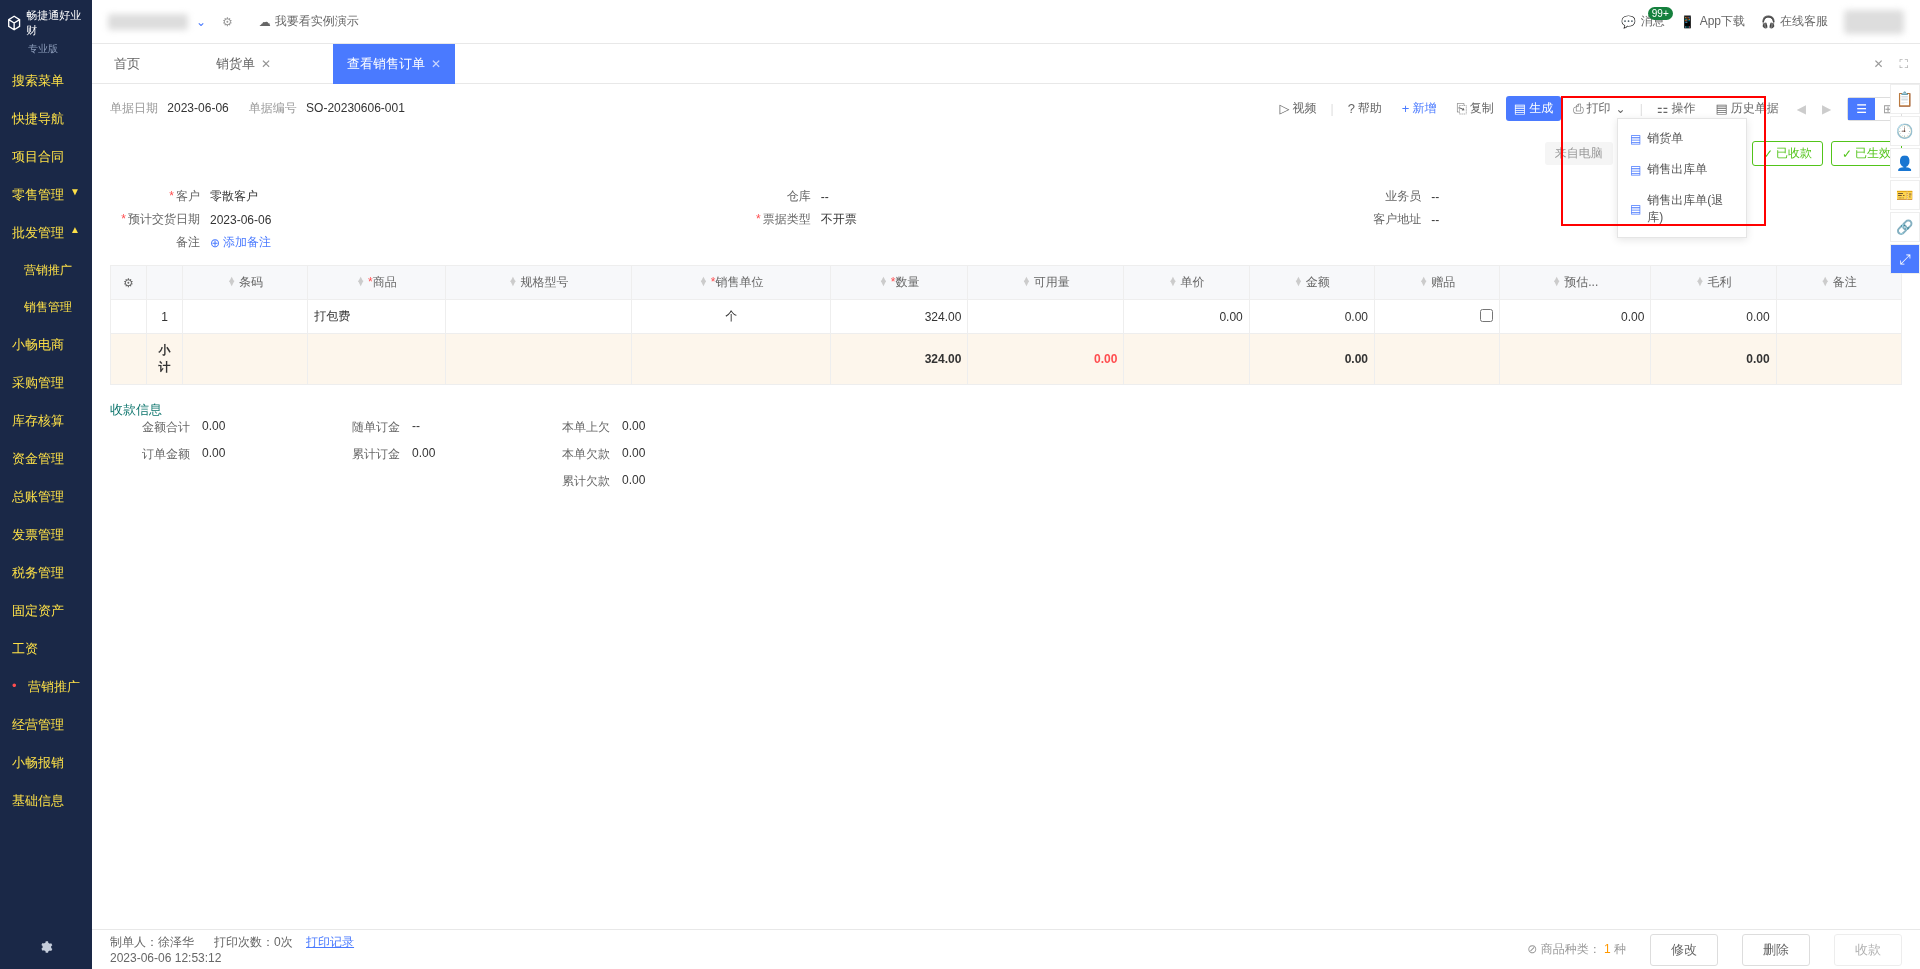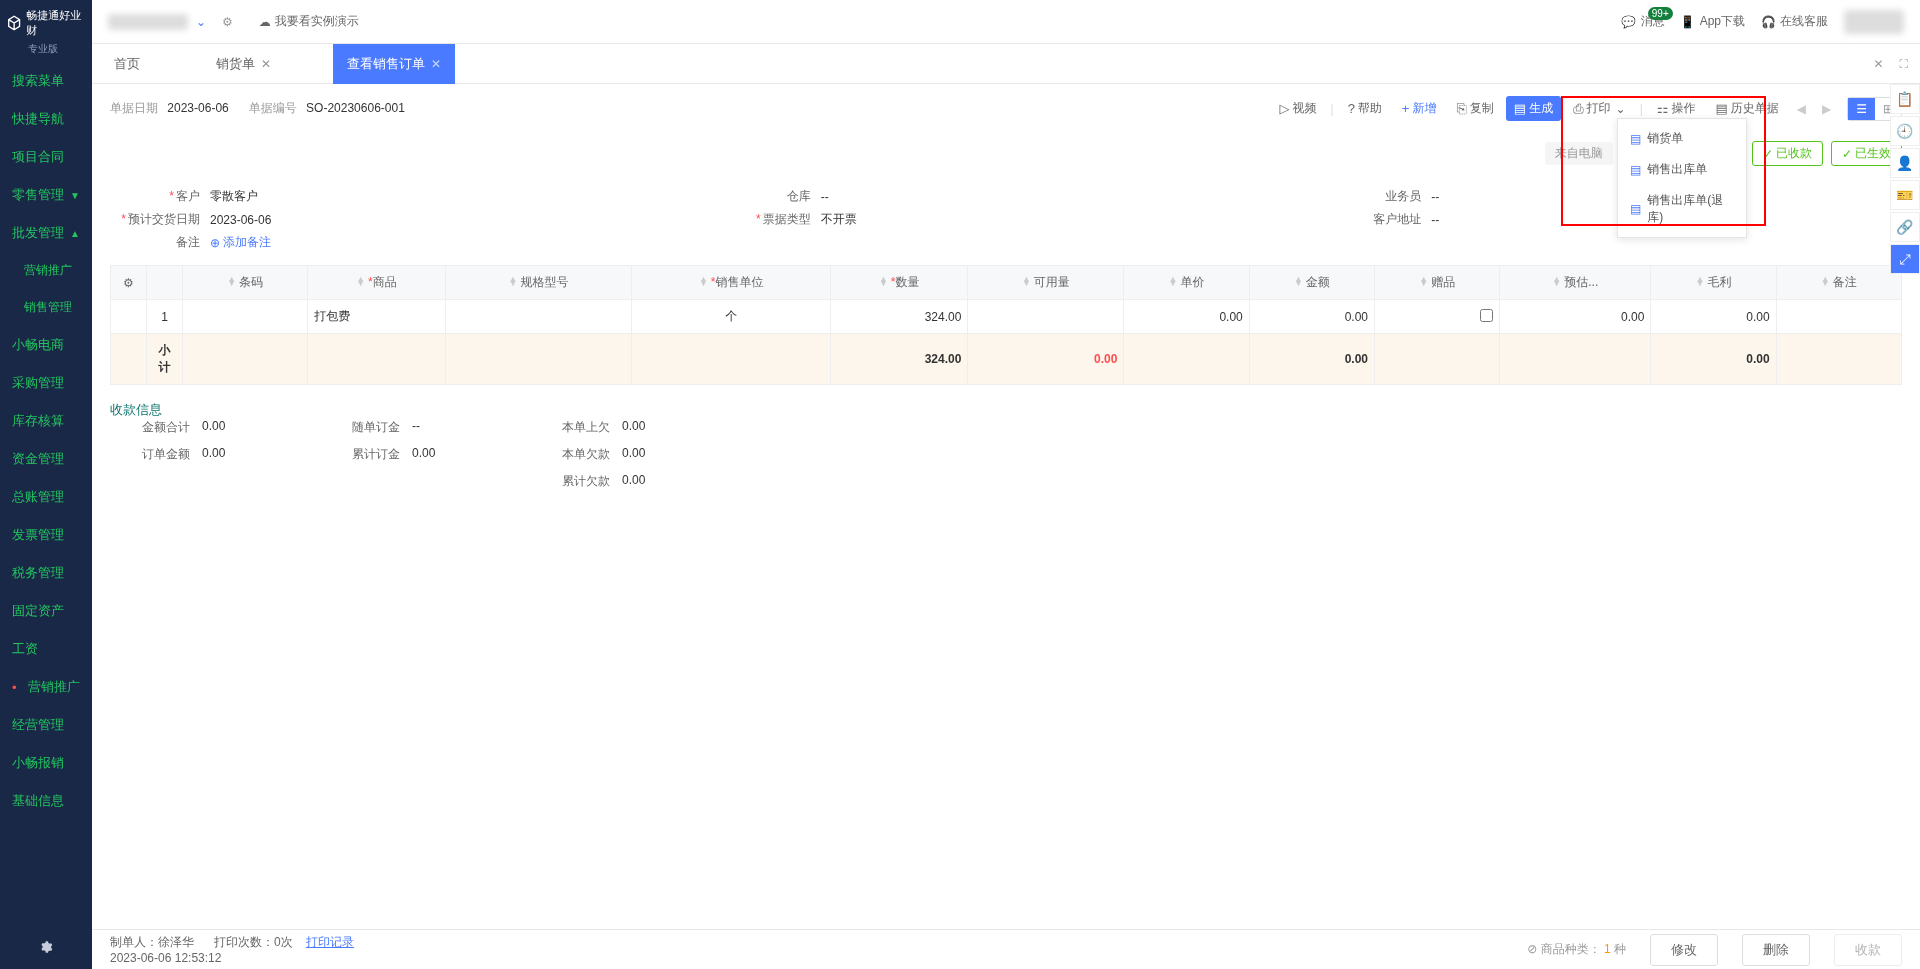--- a/index.html
+++ b/index.html
@@ -9,21 +9,21 @@
     .app { display: flex; height: 969px; }
     .sidebar { width: 92px; background: #1a2847; color: #fff; display: flex; flex-direction: column; }
     .main { flex: 1; display: flex; flex-direction: column; position: relative; }
     
     
     .sidebar-logo { display: flex; align-items: center; padding: 8px 6px; gap: 4px; }
     .sidebar-logo-icon { width: 18px; height: 18px; }
     .sidebar-logo-text { font-size: 11px; color: #fff; }
     .sidebar-sub { font-size: 10px; color: #8a9ab8; padding-left: 28px; margin-top: -4px; margin-bottom: 6px; }
     .sidebar-items { flex: 1; overflow-y: auto; }
-    .sidebar-item { padding: 10px 12px; font-size: 13px; color: #22c55e; cursor: pointer; display: flex; align-items: center; justify-content: space-between; }
+    .sidebar-item { padding: 10px 12px; font-size: 13px; color: #fde047; cursor: pointer; display: flex; align-items: flex-start; justify-content: space-between; }
     .sidebar-item.indent { padding-left: 24px; font-size: 12px; }
     .sidebar-item.has-dot::before { content: '•'; color: #ff4d4f; margin-right: 4px; }
     .sidebar-item .arrow { font-size: 10px; }
     .sidebar-settings { padding: 12px; text-align: center; color: #c5cddb; cursor: pointer; }
     
     
     .top-header { height: 44px; display: flex; align-items: center; padding: 0 16px; border-bottom: 1px solid #e8e8e8; gap: 16px; }
     .company-select { display: flex; align-items: center; gap: 8px; color: #666; cursor: pointer; }
     .company-select .blur { filter: blur(3px); background: #ddd; width: 80px; height: 16px; border-radius: 2px; }
     .demo-link { display: flex; align-items: center; gap: 4px; color: #666; cursor: pointer; padding: 4px 10px; }

